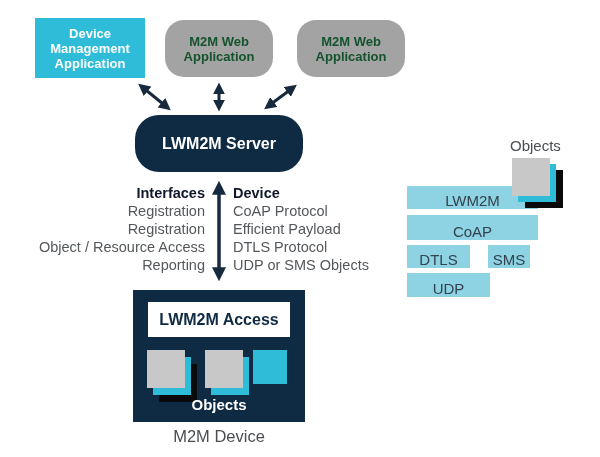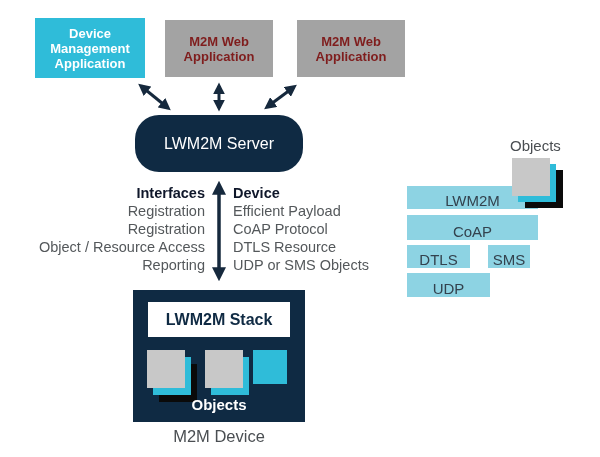--- a/index.html
+++ b/index.html
@@ -6,23 +6,23 @@
   .canvas{
     position:relative;width:600px;height:457px;background:#ffffff;
     font-family:"Liberation Sans",sans-serif;overflow:hidden;
   }
   .box{
     position:absolute;display:flex;align-items:center;justify-content:center;
     text-align:center;box-sizing:border-box;
   }
   .box .lbl{width:100%;}
   .cyan-box{background:#2FBCD9;color:#fff;font-size:13px;font-weight:700;line-height:15px;align-items:center;}
-  .gray-box{background:#A3A3A3;color:#7f1d1d;font-size:13px;font-weight:700;line-height:15px;padding:0 14px;}
+  .gray-box{background:#A3A3A3;color:#14532d;font-size:13px;font-weight:700;line-height:15px;padding:0 14px;border-radius:19px;}
   .navy-box{background:#0F2A43;color:#fff;}
-  .server-box{font-size:16px;font-weight:400;border-radius:24px;}
+  .server-box{font-size:16px;font-weight:700;border-radius:24px;}
   .col{position:absolute;font-size:14.5px;line-height:18px;color:#54585B;}
   .col .hdr{font-weight:700;color:#0f172a;}
   .col-left{text-align:right;}
   .col-right{text-align:left;}
   .client-box{
     position:absolute;background:#ffffff;color:#0F2A43;font-size:16px;font-weight:700;
     display:flex;align-items:center;justify-content:center;
   }
   .obj-stack{position:absolute;}
   .sq{position:absolute;}
@@ -65,29 +65,29 @@
   <div class="col col-left" style="left:30px;top:184px;width:175px;">
     <div class="hdr">Interfaces</div>
     <div>Registration</div>
     <div>Registration</div>
     <div>Object / Resource Access</div>
     <div>Reporting</div>
   </div>
 
   <div class="col col-right" style="left:233px;top:184px;width:160px;">
     <div class="hdr">Device</div>
+    <div>CoAP Protocol</div>
     <div>Efficient Payload</div>
-    <div>CoAP Protocol</div>
-    <div>DTLS Resource</div>
+    <div>DTLS Protocol</div>
     <div>UDP or SMS Objects</div>
   </div>
 
   <div class="box navy-box" style="left:133px;top:290px;width:172px;height:132px;">
     <div class="client-box" style="left:15px;top:12px;width:142px;height:35px;">
-      <span>LWM2M Stack</span>
+      <span>LWM2M Access</span>
     </div>
 
     <div class="obj-stack" style="left:14px;top:60px;width:52px;height:56px;">
       <div class="sq sq-black" style="left:12px;top:14px;width:38px;height:38px;"></div>
       <div class="sq sq-cyan" style="left:6px;top:7px;width:38px;height:38px;"></div>
       <div class="sq sq-gray" style="left:0;top:0;width:38px;height:38px;"></div>
     </div>
 
     <div class="obj-stack" style="left:72px;top:60px;width:46px;height:48px;">
       <div class="sq sq-cyan" style="left:6px;top:7px;width:38px;height:38px;"></div>

